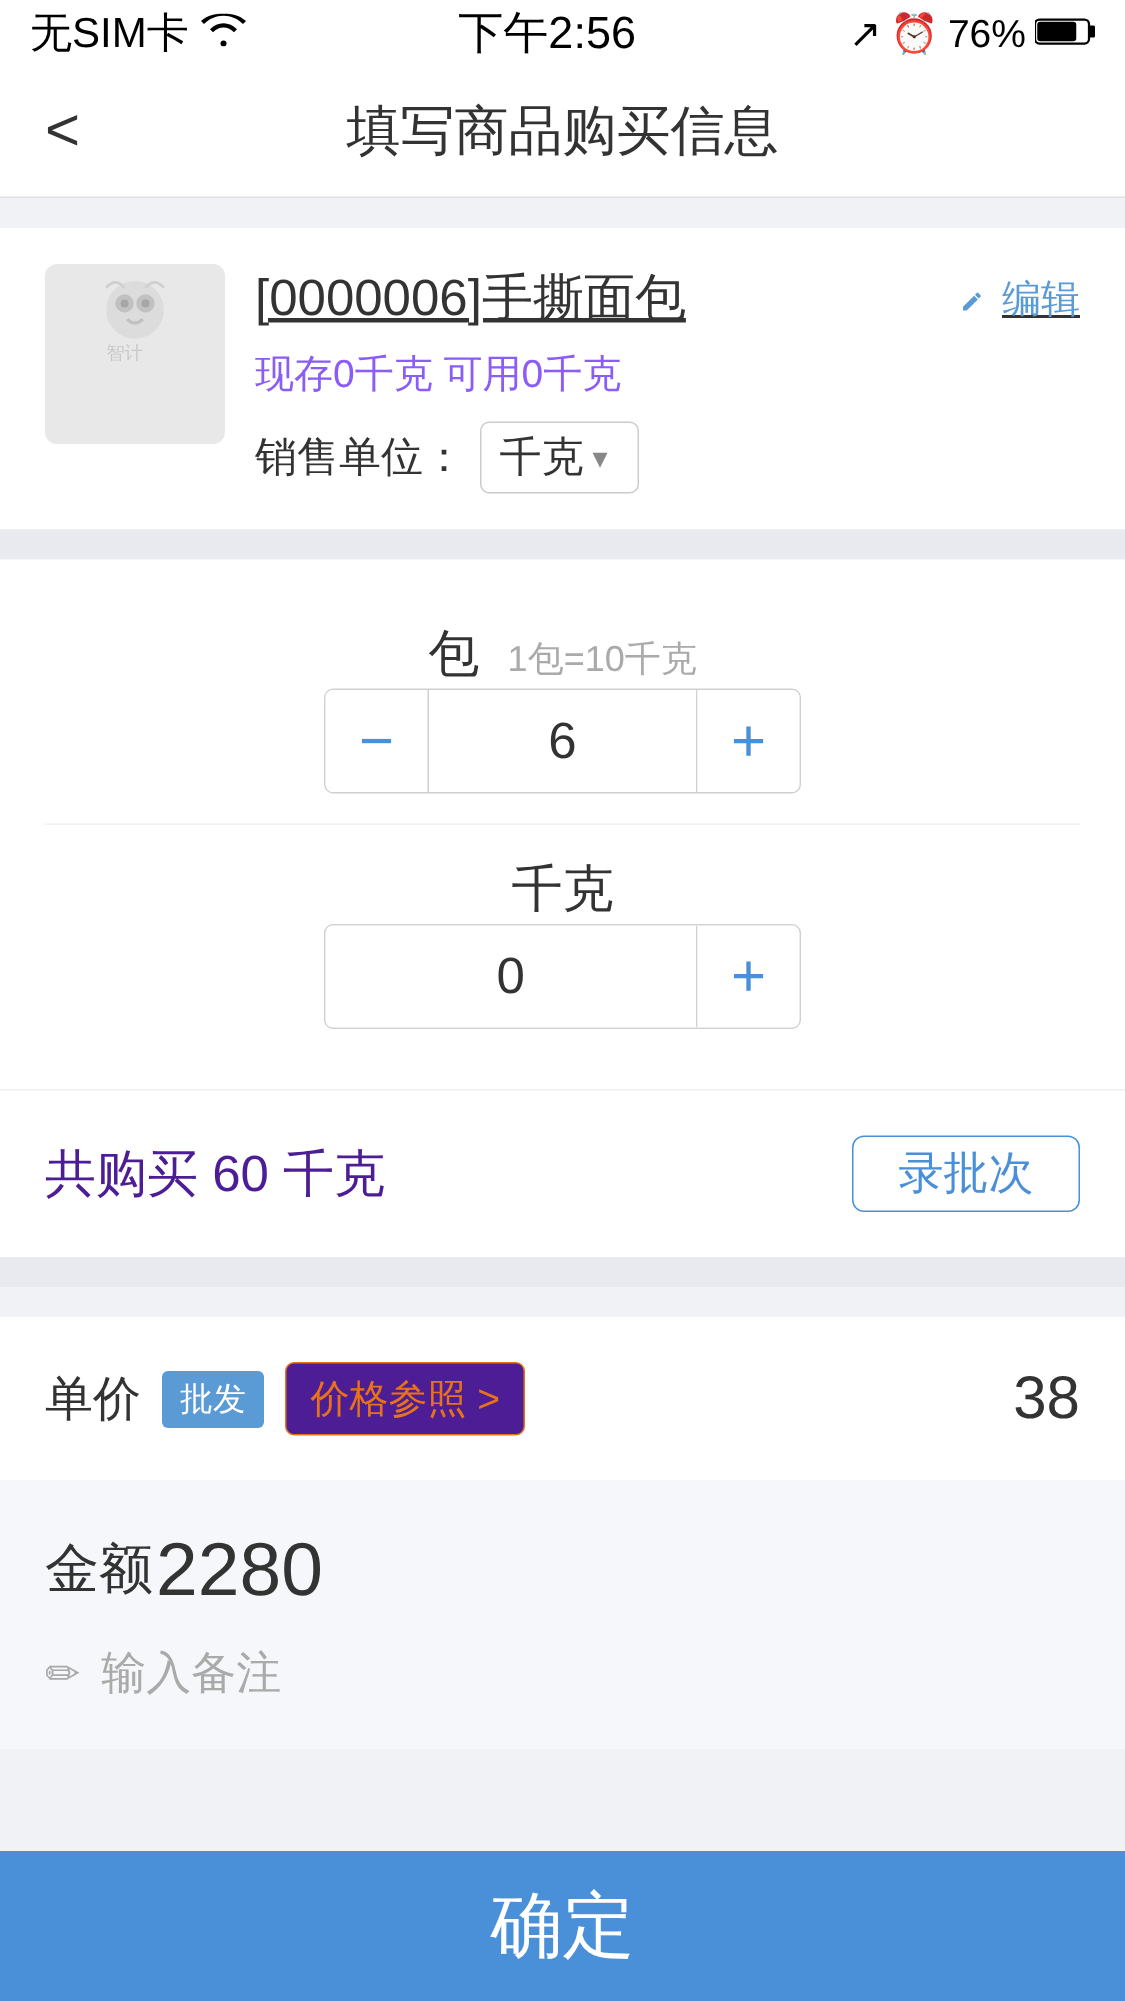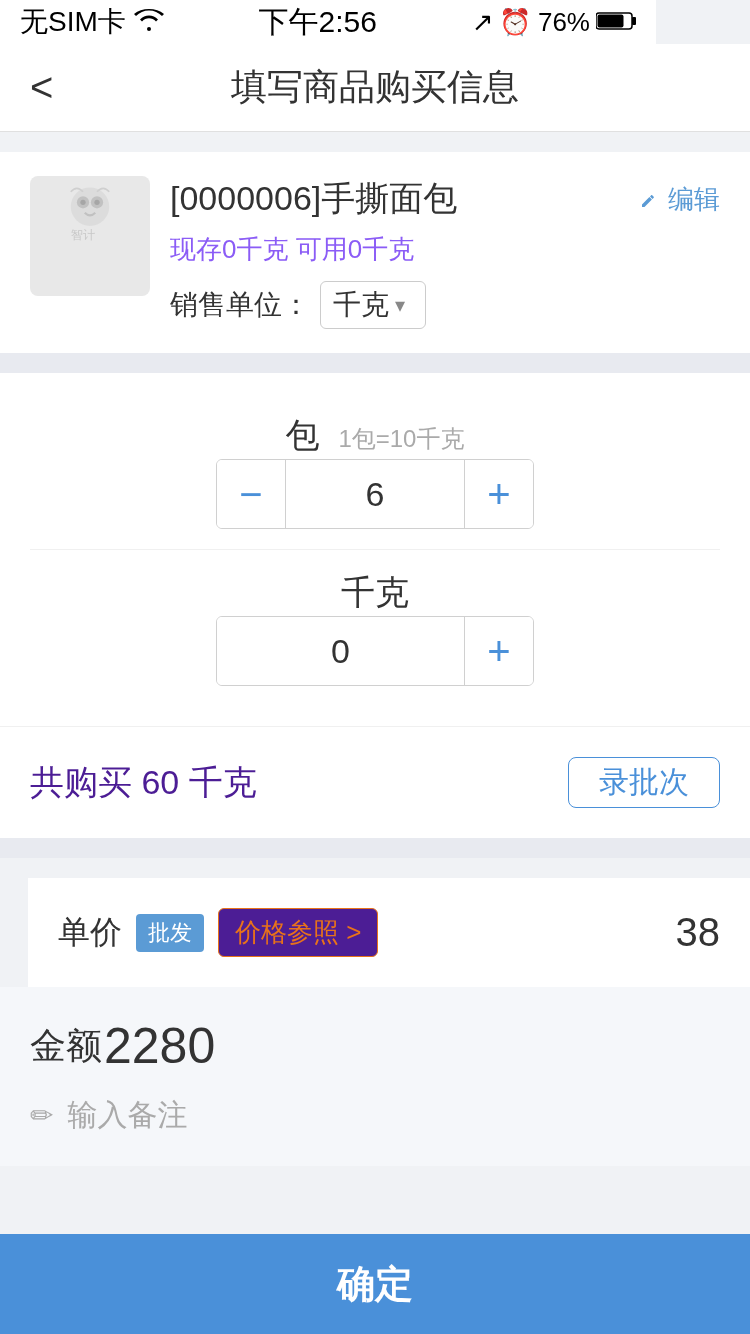--- a/index.html
+++ b/index.html
@@ -8,21 +8,21 @@
       width: 750px;
       min-height: 1334px;
       font-family: -apple-system, "PingFang SC", "Helvetica Neue", Arial, sans-serif;
       background: #f0f2f5;
       font-size: 32px;
       color: #333;
     }
 
     
     .status-bar {
-      width: 656px;
+      width: 750px;
       height: 44px;
       background: #fff;
       display: flex;
       align-items: center;
       justify-content: space-between;
       padding: 0 20px;
       font-size: 28px;
       color: #000;
     }
     .status-left { display: flex; align-items: center; gap: 8px; }
@@ -76,20 +76,21 @@
       width: 70px;
       height: 70px;
       opacity: 0.4;
     }
     .product-info { flex: 1; }
     .product-name-row {
       display: flex;
       justify-content: space-between;
       align-items: center;
       margin-bottom: 10px;
+      text-decoration: underline;
     }
     .product-name { font-size: 34px; font-weight: 500; color: #333; }
     .edit-btn {
       color: #5b9bd5;
       font-size: 26px;
       display: flex;
       align-items: center;
       gap: 4px;
       cursor: pointer;
     }
@@ -202,21 +203,20 @@
       font-size: 30px;
       background: #fff;
       cursor: pointer;
     }
 
     
     .price-section {
       background: #fff;
       padding: 30px;
       margin-top: 20px;
-      margin-left: 28px;
     }
     .price-row {
       display: flex;
       align-items: center;
       justify-content: space-between;
     }
     .price-left { display: flex; align-items: center; gap: 14px; }
     .price-label { font-size: 32px; color: #333; }
     .price-tag {
       background: #5b9bd5;
@@ -264,23 +264,23 @@
       left: 0;
       width: 750px;
       height: 100px;
       background: #4a90d9;
       display: flex;
       align-items: center;
       justify-content: center;
       cursor: pointer;
     }
     .confirm-btn-label {
-      font-size: 38px;
+      font-size: 48px;
       color: #fff;
-      font-weight: 700;
+      font-weight: 400;
     }
 
     
     .bottom-spacer { height: 100px; }
   </style>
 </head>
 <body>
 
 <div class="status-bar">
   <div class="status-left">

